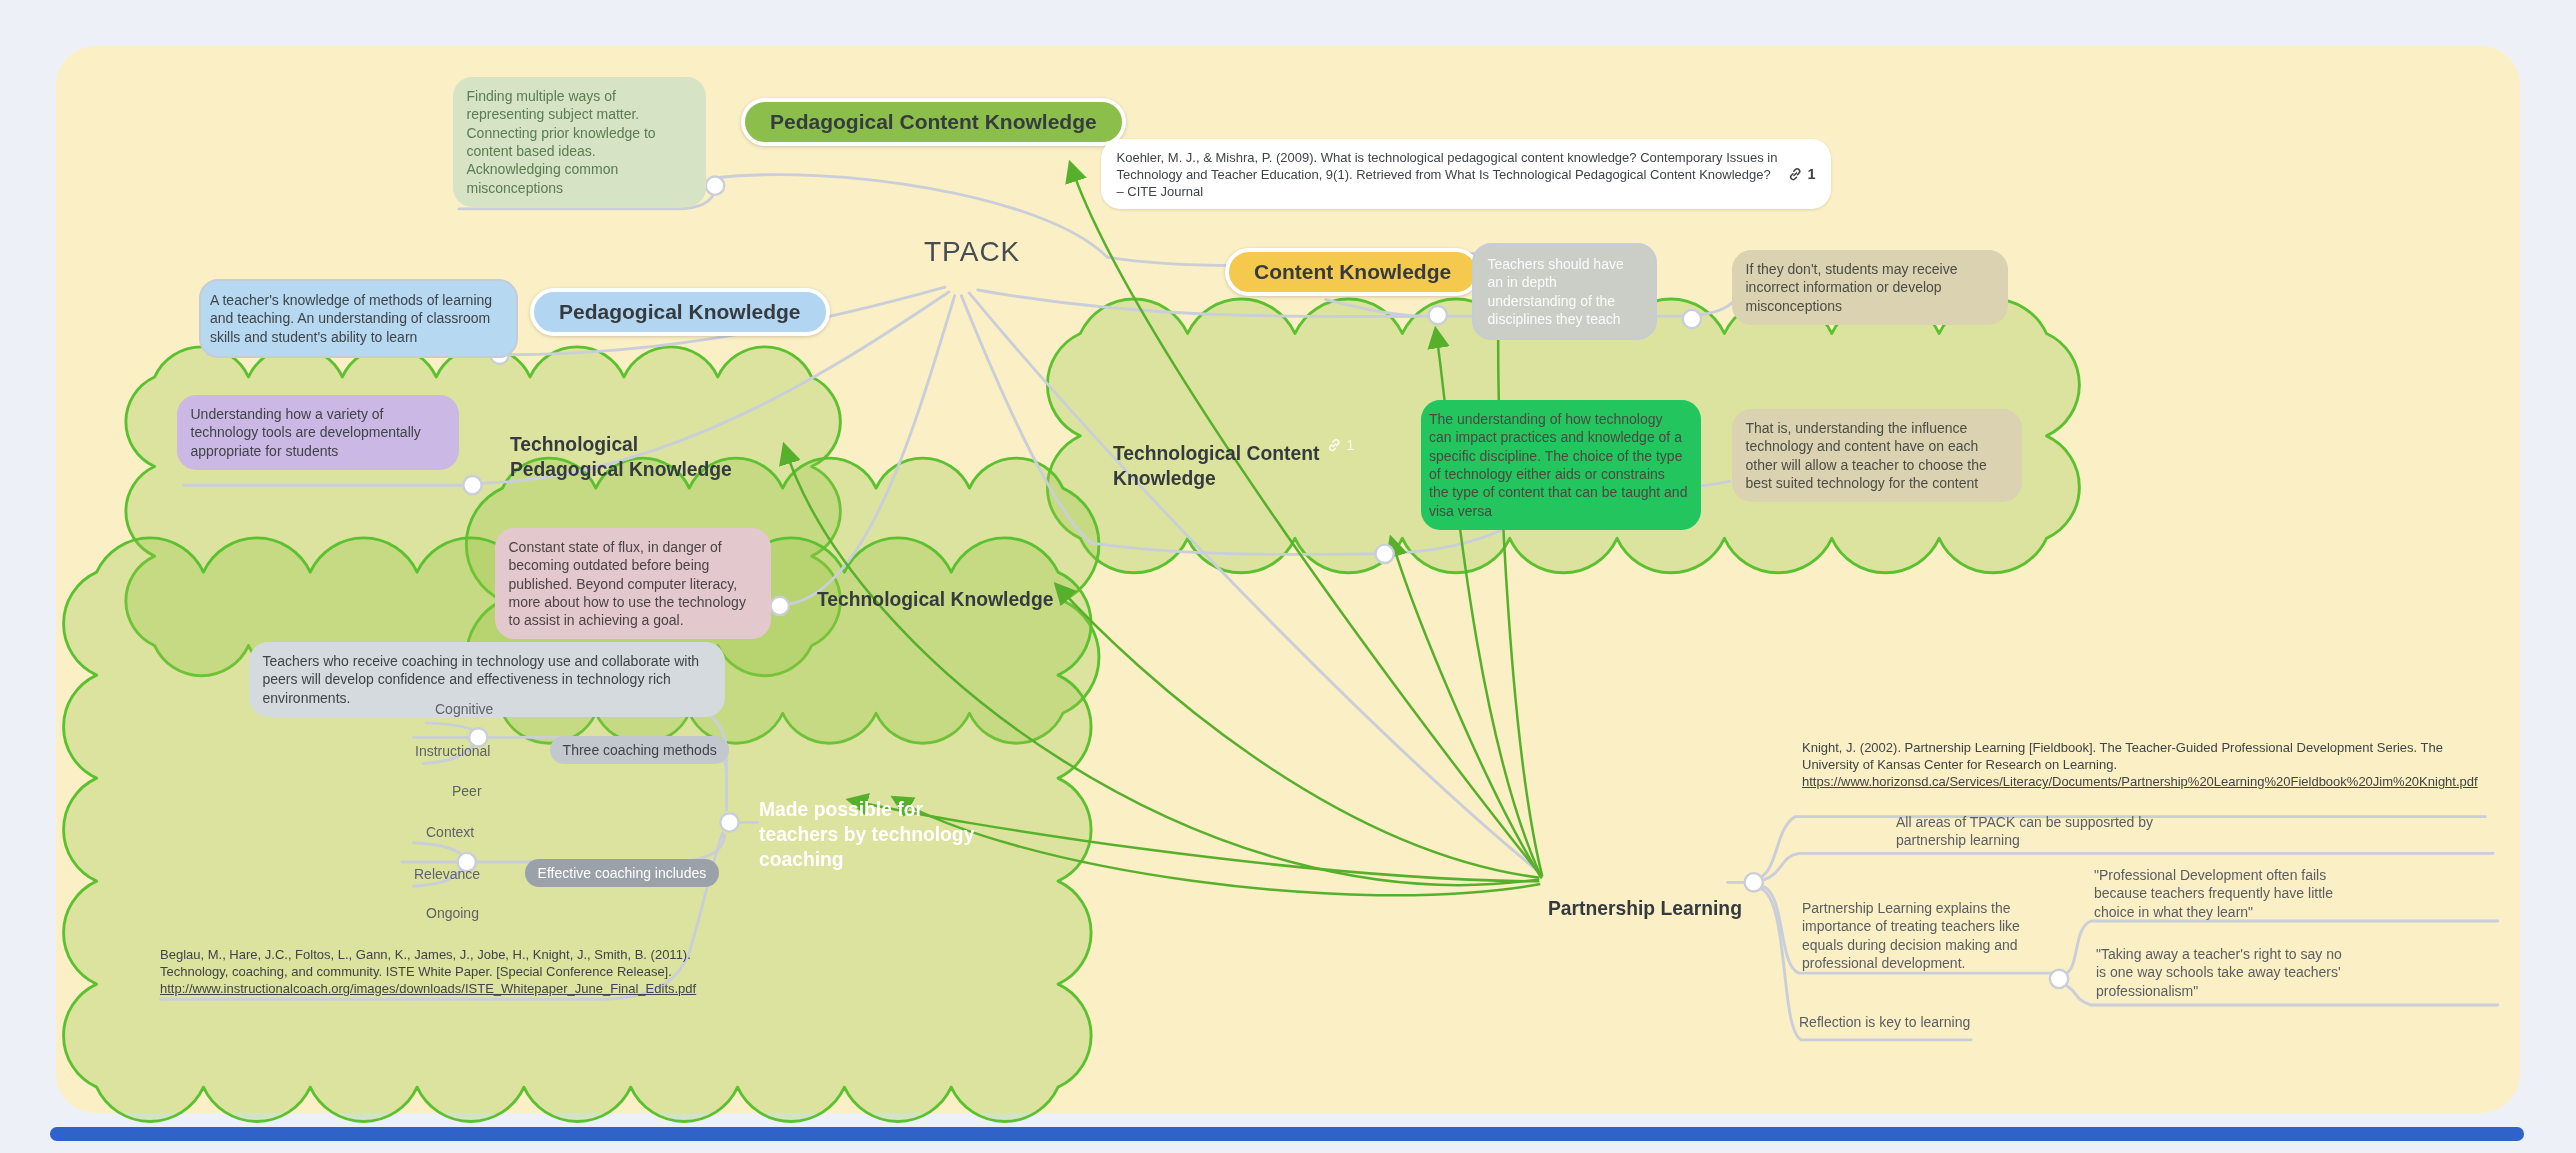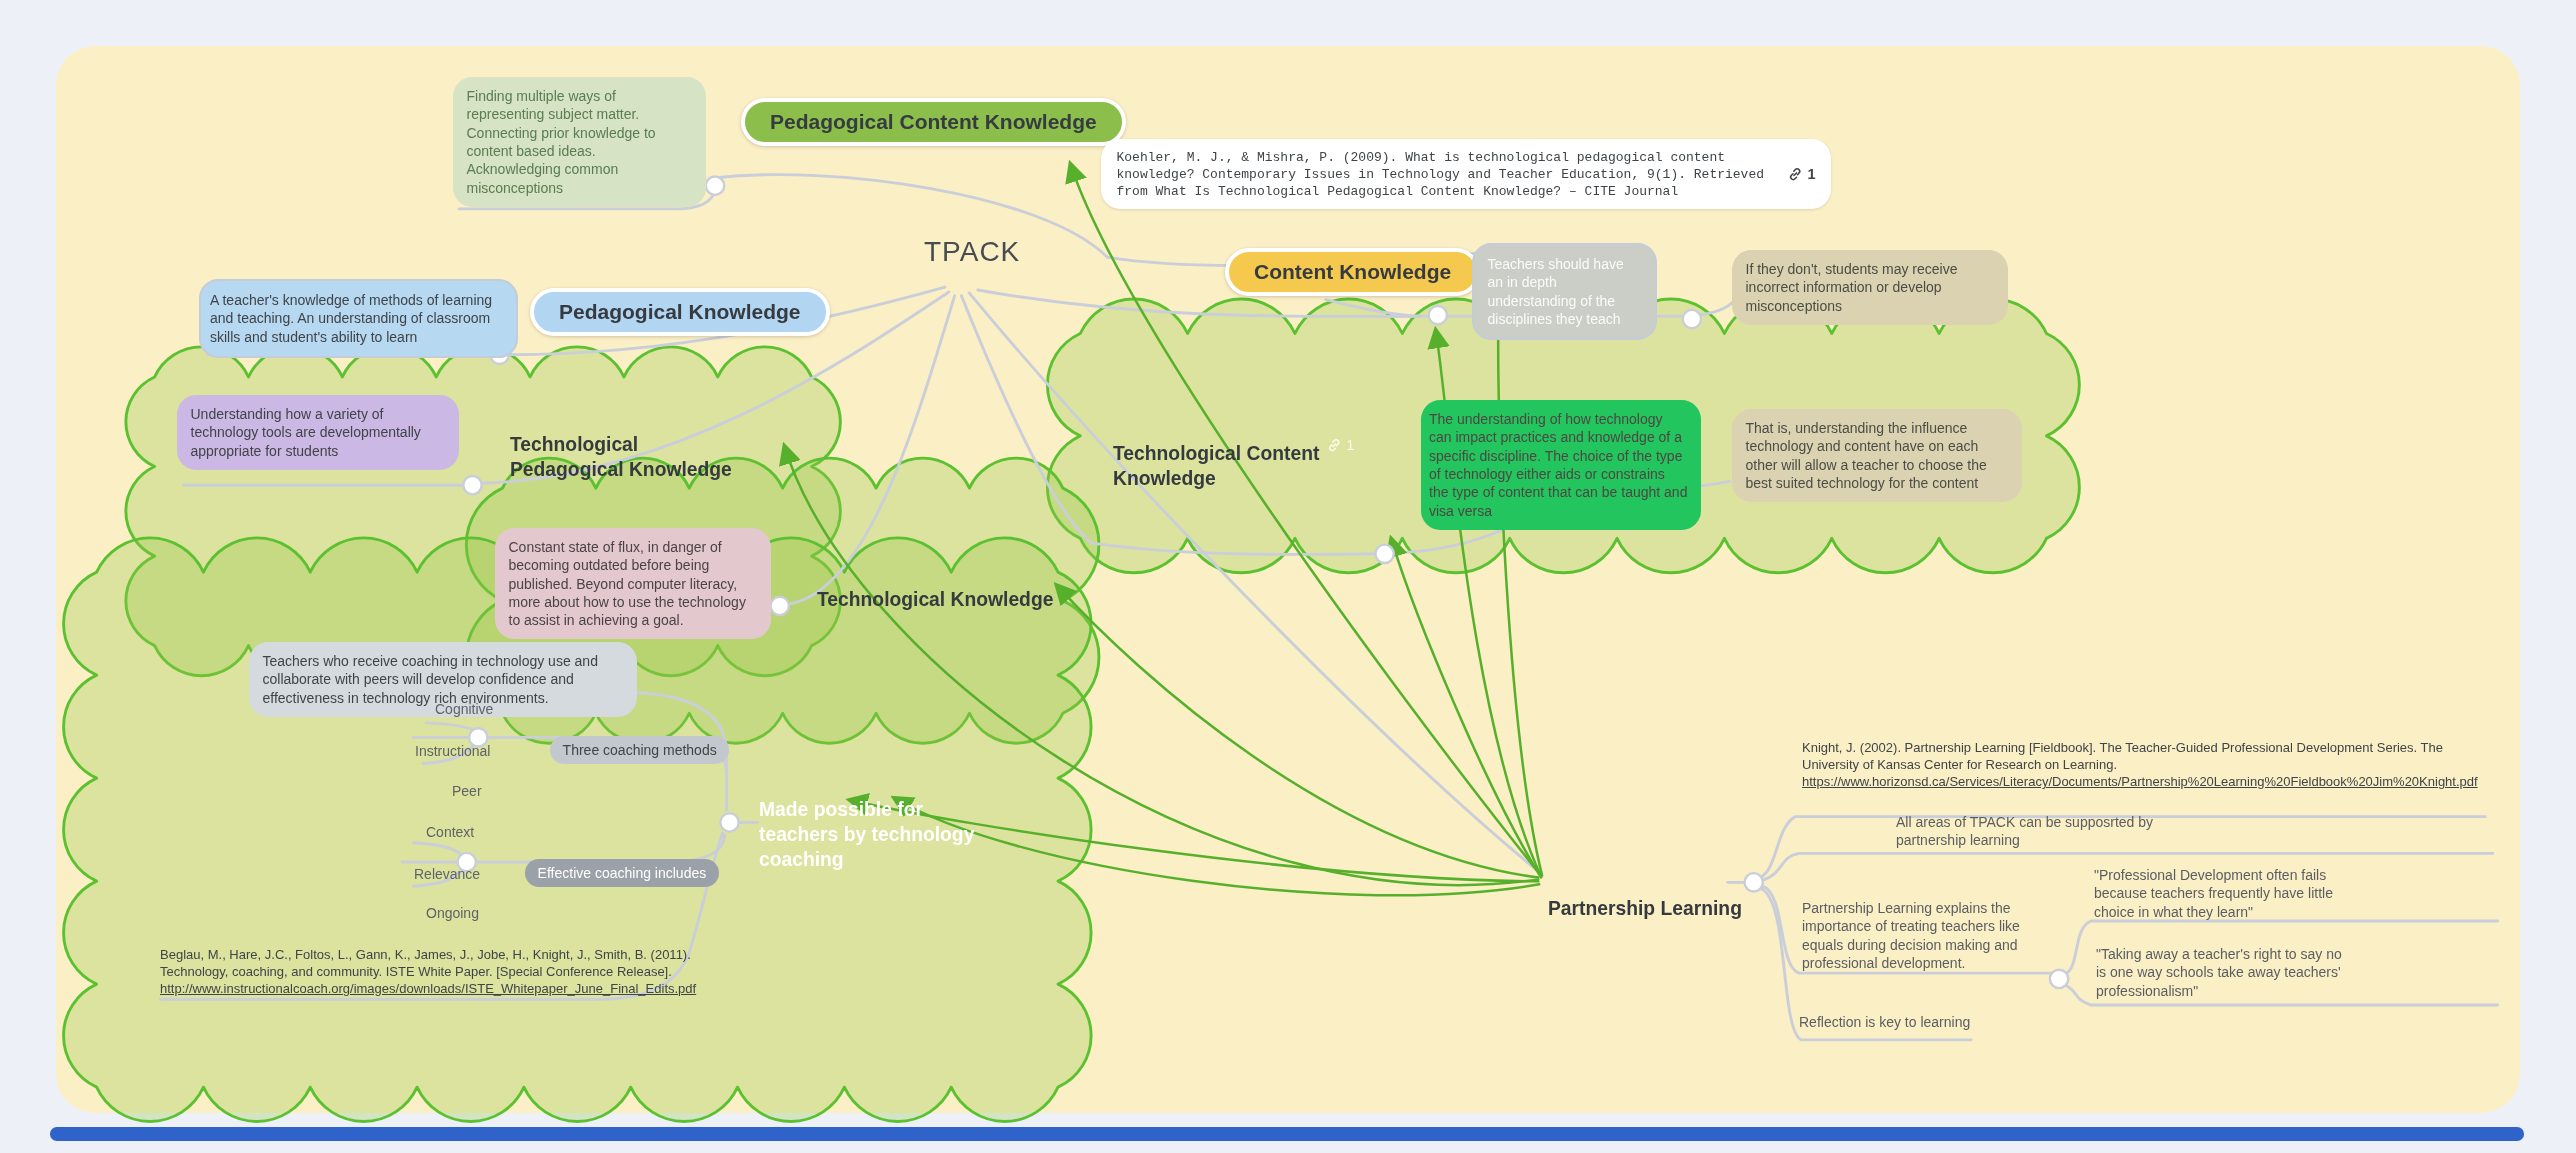--- a/index.html
+++ b/index.html
@@ -48,21 +48,21 @@
   .whitelabel{font-weight:bold;font-size:19.3px;color:#ffffff;line-height:25px;}
   .smalllabel{font-size:14px;color:#5f6368;white-space:nowrap;}
   .childtext{font-size:14px;color:#5a5e63;line-height:18.4px;}
   .cite{font-size:13px;line-height:17px;color:#3f4448;}
   .cite .link-line{text-decoration:underline;}
   .whitebox{
     background:#ffffff;border-radius:19.3px;padding:9.7px 15.5px;
     box-shadow:0 1px 2.9px rgba(0,0,0,.12);
     display:flex;align-items:center;gap:9.7px;box-sizing:border-box;
   }
-  .whitebox .cite-text{flex:1;font-family:Liberation Mono, monospace;}
+  .whitebox .cite-text{flex:1;}
   .linkbadge{display:flex;align-items:center;gap:3.9px;font-size:14.5px;font-weight:bold;color:#3f4448;}
   .linkbadge.white{color:rgba(255,255,255,.88);font-weight:normal;}
   .greypill{
     border-radius:16.4px;padding:5.8px 12.6px;font-size:14px;white-space:nowrap;
   }
   .greypill.light{background:#c2c8cd;color:#3f4448;}
   .greypill.dark{background:#9ba1a8;color:#ffffff;}
   .title{font-size:28px;color:#474c50;letter-spacing:1px;}
 </style>
 </head>
@@ -178,21 +178,21 @@
 <div class="abs cloudlabel" style="left:1113px;top:417px;width:227px;">Technological Content Knowledge</div>
 <div class="abs linkbadge white" style="left:1326px;top:437px;">
   <svg width="16.4" height="16.4" viewBox="0 0 17 17">
     <path d="M7.2 9.8 L9.8 7.2 M6.2 8 L4.6 9.6 a2.6 2.6 0 0 0 3.7 3.7 L9.9 11.7 M10.8 9 L12.4 7.4 a2.6 2.6 0 0 0 -3.7 -3.7 L7.1 5.3" stroke="rgba(255,255,255,.88)" stroke-width="1.6" fill="none" stroke-linecap="round"></path>
   </svg>
   <span>1</span>
 </div>
 <div class="abs note rosenote" style="left:1421px;top:400px;width:280px;">The understanding of how technology can impact practices and knowledge of a specific discipline. The choice of the type of technology either aids or constrains the type of content that can be taught and visa versa</div>
 <div class="abs note tannote" style="left:1732px;top:409px;width:290px;">That is, understanding the influence technology and content have on each other will allow a teacher to choose the best suited technology for the content</div>
 
-<div class="abs note coachnote" style="left:249px;top:642px;width:388px;">Teachers who receive coaching in technology use and collaborate with peers will develop confidence and effectiveness in  technology rich environments.</div>
+<div class="abs note coachnote" style="left:249px;top:642px;width:476px;">Teachers who receive coaching in technology use and collaborate with peers will develop confidence and effectiveness in  technology rich environments.</div>
 <div class="abs smalllabel" style="left:435px;top:701px;">Cognitive</div>
 <div class="abs smalllabel" style="left:415px;top:743px;">Instructional</div>
 <div class="abs smalllabel" style="left:452px;top:783px;">Peer</div>
 <div class="abs greypill light" style="left:550px;top:736px;">Three coaching methods</div>
 <div class="abs smalllabel" style="left:426px;top:824px;">Context</div>
 <div class="abs smalllabel" style="left:414px;top:866px;">Relevance</div>
 <div class="abs smalllabel" style="left:426px;top:905px;">Ongoing</div>
 <div class="abs greypill dark" style="left:525px;top:859px;">Effective coaching includes</div>
 <div class="abs whitelabel" style="left:759px;top:797px;width:246px;">Made possible for teachers by technology coaching</div>
 <div class="abs cite" style="left:160px;top:946px;width:549px;">

